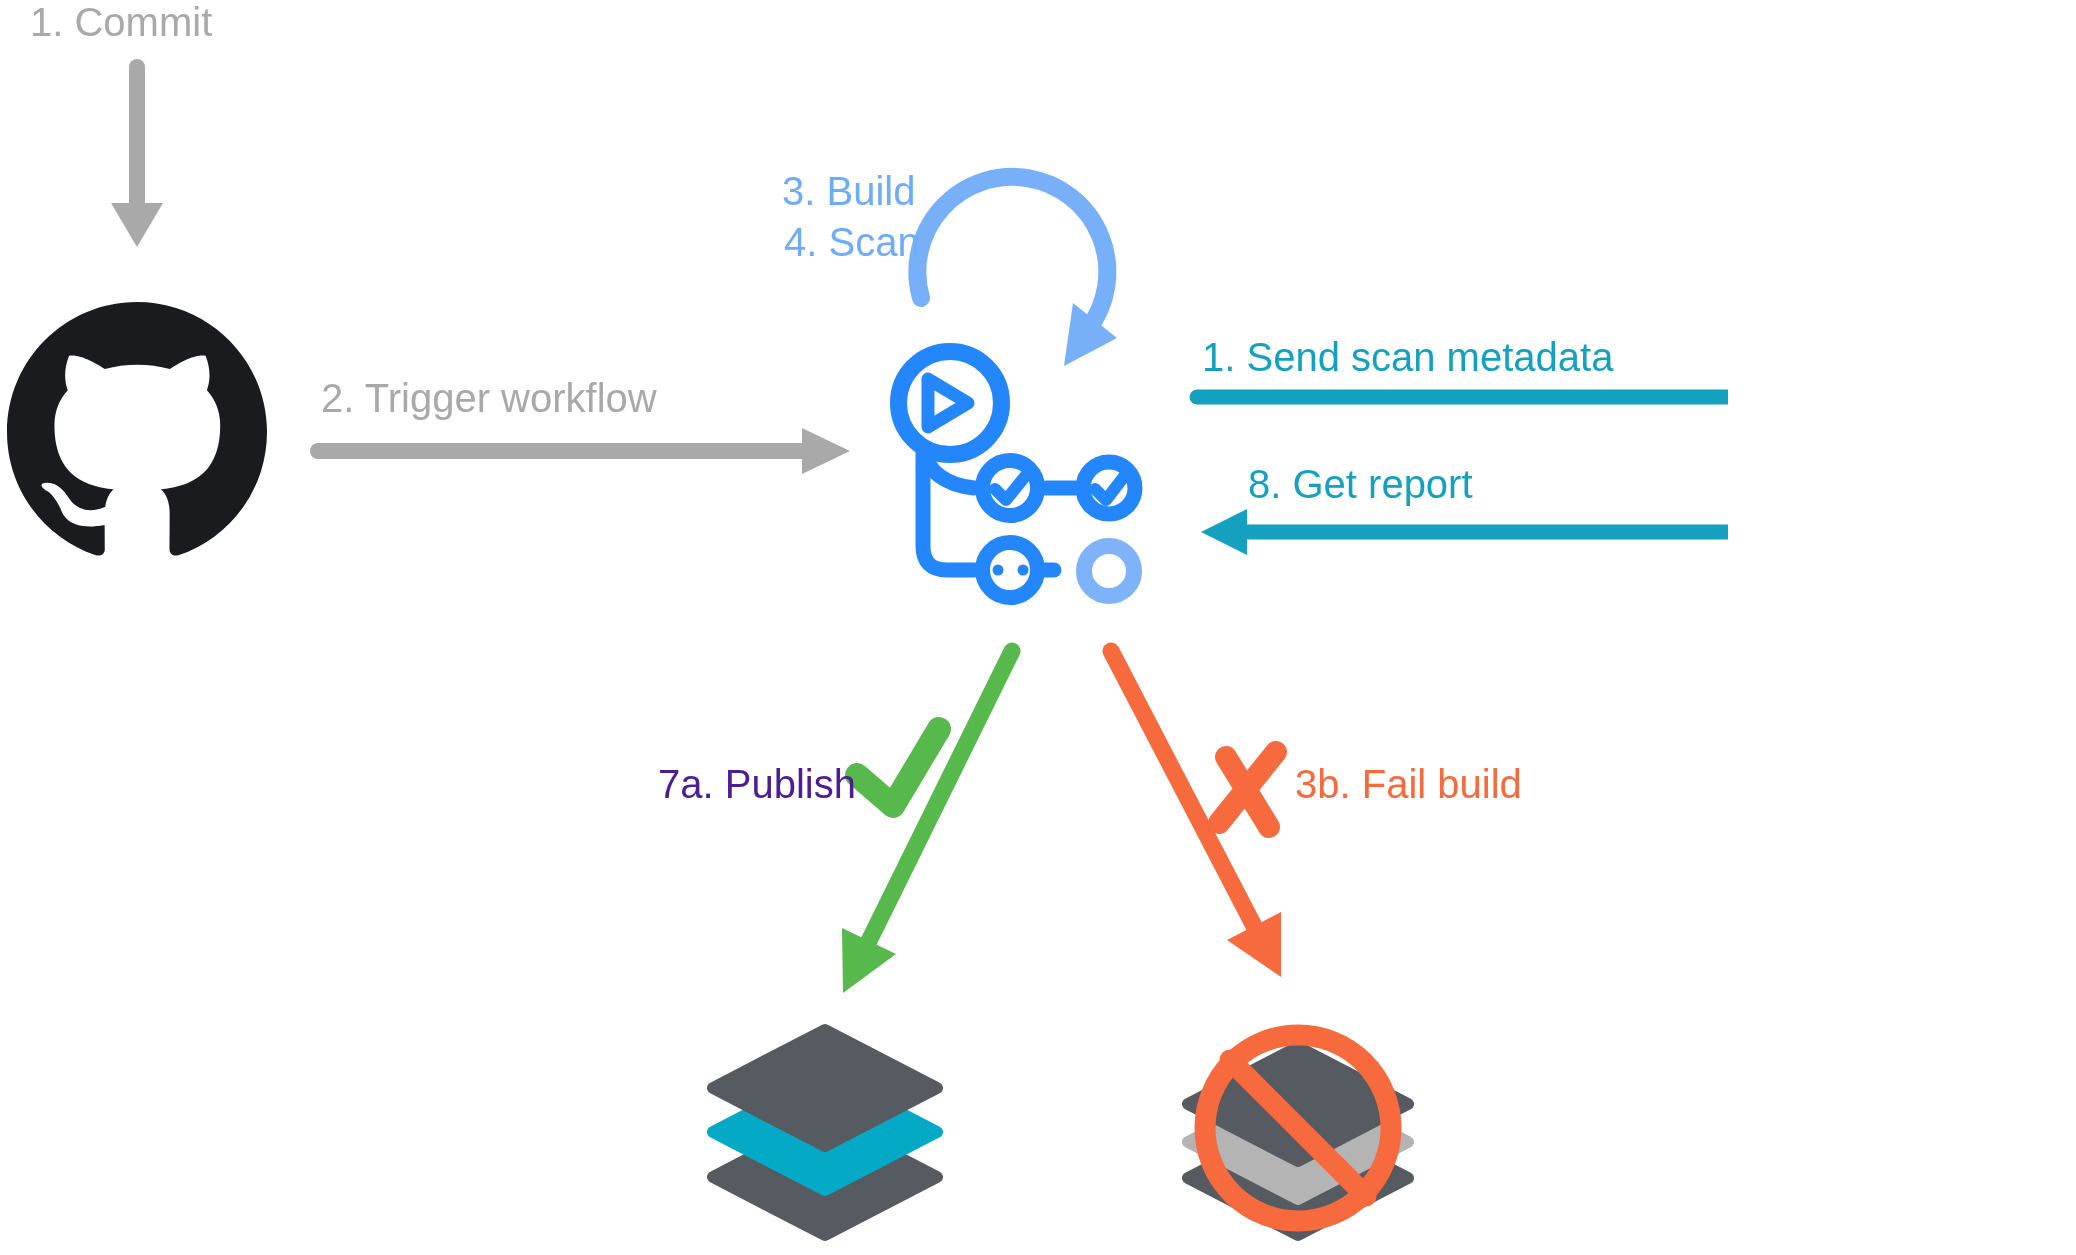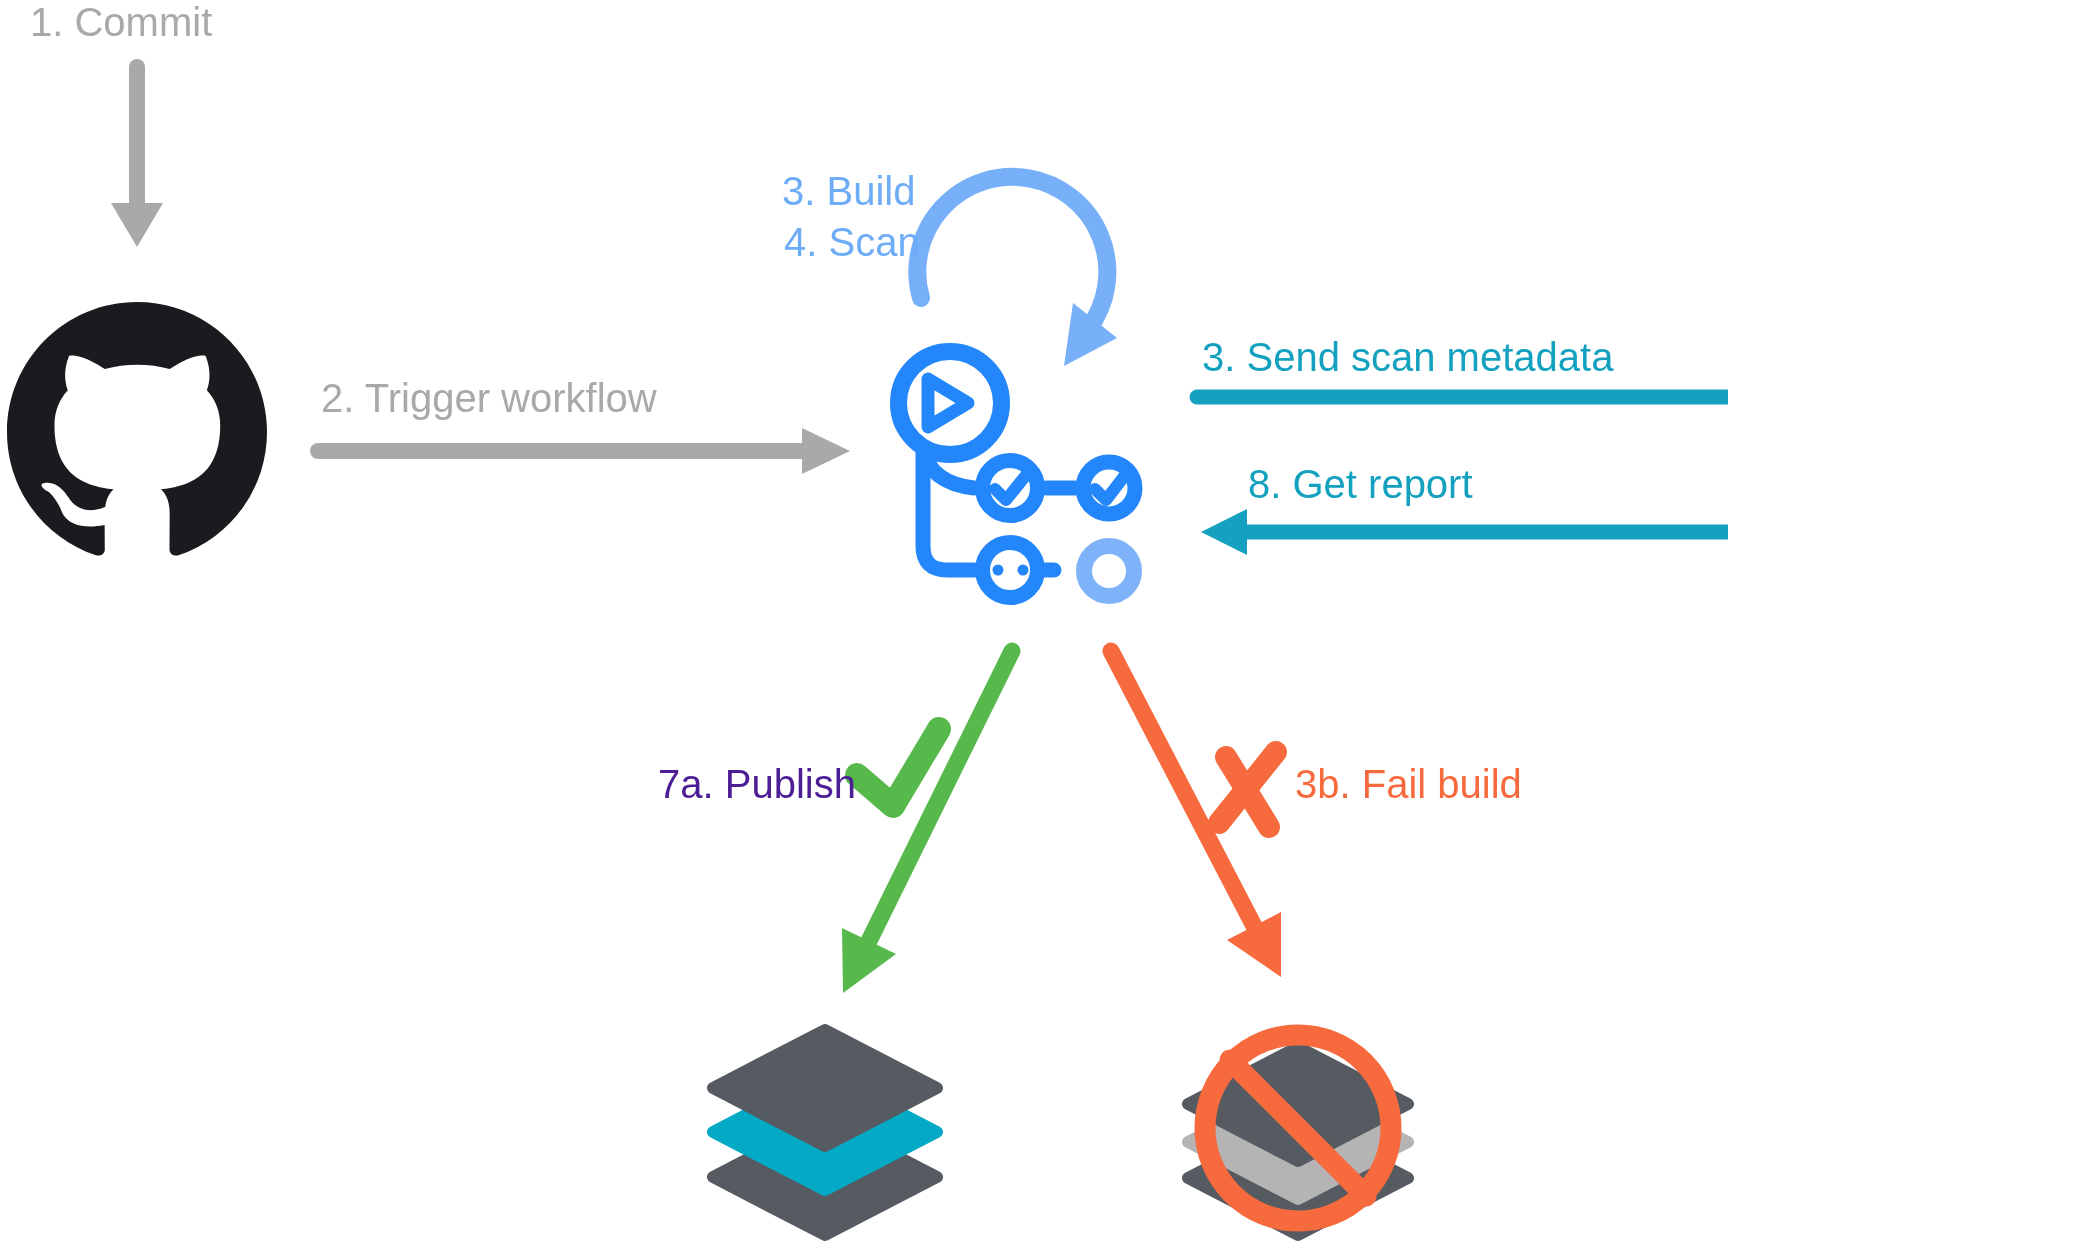--- a/index.html
+++ b/index.html
@@ -124,17 +124,17 @@
     <g fill="none" stroke-width="21" stroke-linecap="round" stroke="#f76a3d">
       <circle cx="1298" cy="1128" r="93"></circle>
       <path d="M 1230 1060 L 1366 1196"></path>
     </g>
   </svg>
 
   <div class="label c-gray lbl-commit">1. Commit</div>
   <div class="label c-gray lbl-trigger">2. Trigger workflow</div>
   <div class="label c-blue lbl-build">3. Build</div>
   <div class="label c-blue lbl-scan">4. Scan</div>
-  <div class="label c-teal lbl-send">3. Send scan metadata</div>
+  <div class="label c-teal lbl-send">1. Send scan metadata</div>
   <div class="label c-teal lbl-report">8. Get report</div>
   <div class="label c-green lbl-publish">7a. Publish</div>
   <div class="label c-orange lbl-fail">3b. Fail build</div>
 </div>
 
 </body></html>

